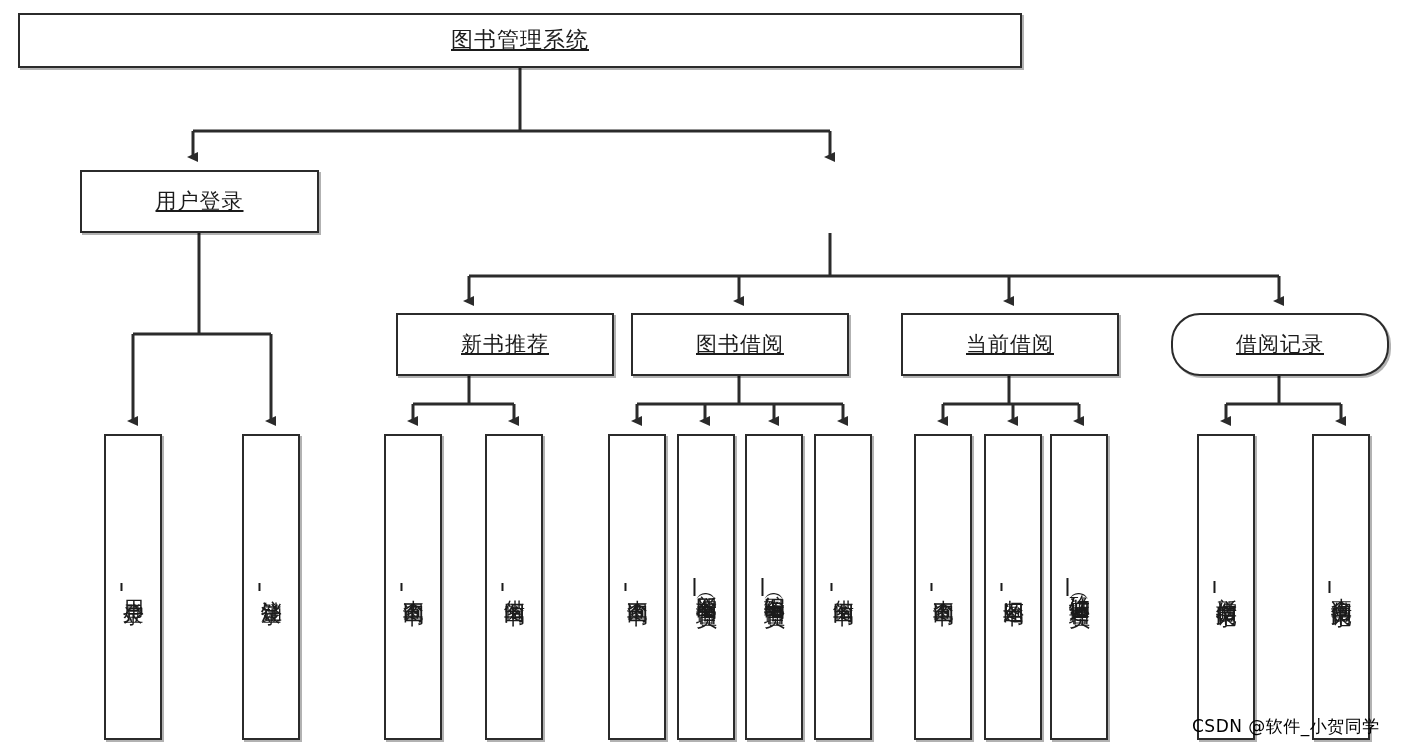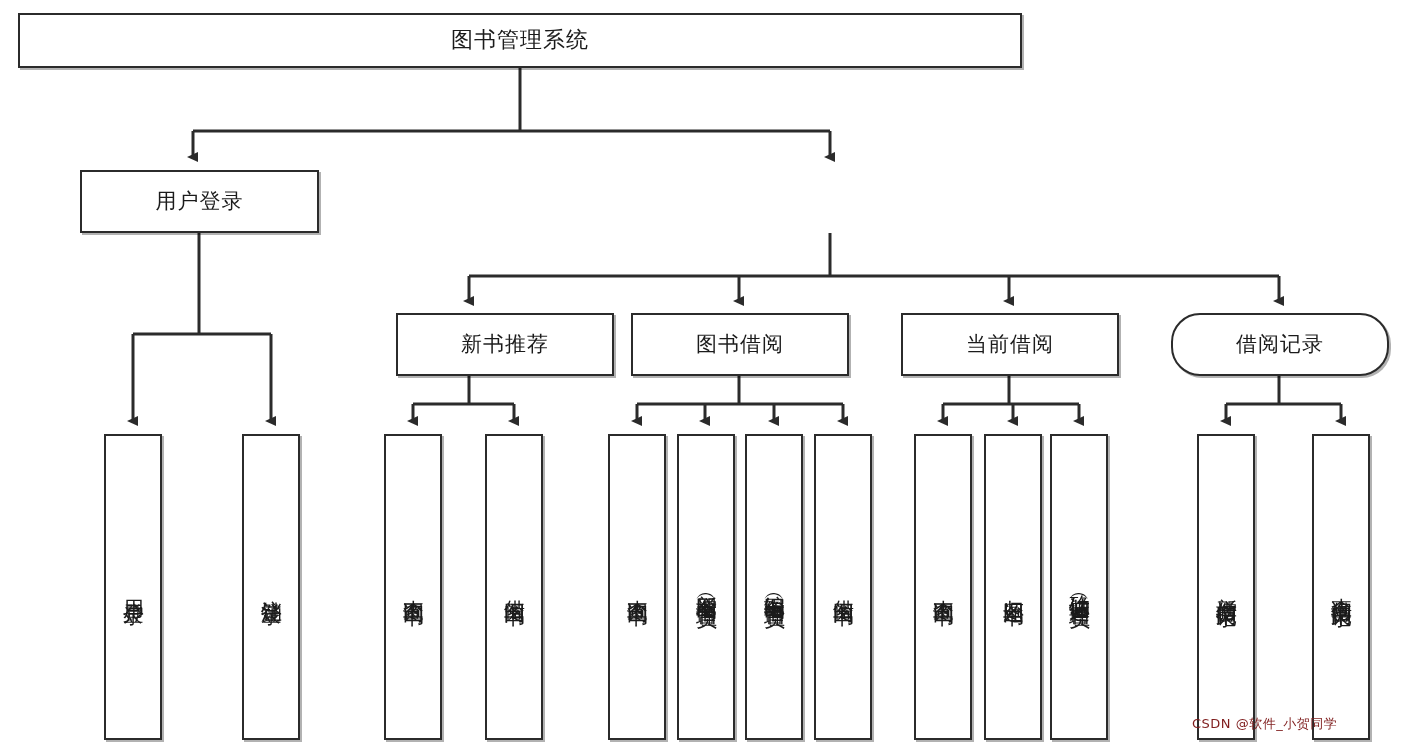--- a/index.html
+++ b/index.html
@@ -28,20 +28,21 @@
   .node {
     position: absolute;
     box-sizing: border-box;
     background: #ffffff;
     border: 2px solid #2b2b2b;
     box-shadow: 2px 2px 0px rgba(0,0,0,0.30);
     display: flex;
     align-items: center;
     justify-content: center;
     color: #1b1b1b;
+    text-decoration: underline;
   }
   .node .label-h {
     font-size: 21px;
     line-height: 1.2;
     letter-spacing: 1px;
     white-space: nowrap;
   }
   .node.root .label-h {
     font-size: 22px;
   }
@@ -53,22 +54,22 @@
     writing-mode: vertical-rl;
     text-orientation: upright;
     font-size: 21px;
     line-height: 1.38;
     letter-spacing: 2px;
     white-space: nowrap;
     text-align: center;
   }
   .watermark {
     position: absolute;
-    font-size: 13px;
-    color: #7f1d1d;
+    font-size: 17px;
+    color: #000000;
     white-space: nowrap;
     letter-spacing: 0.5px;
   }
 </style>
 </head>
 <body>
 
 <div id="canvas">
 
   <svg class="edges" viewBox="0 0 1405 747">

